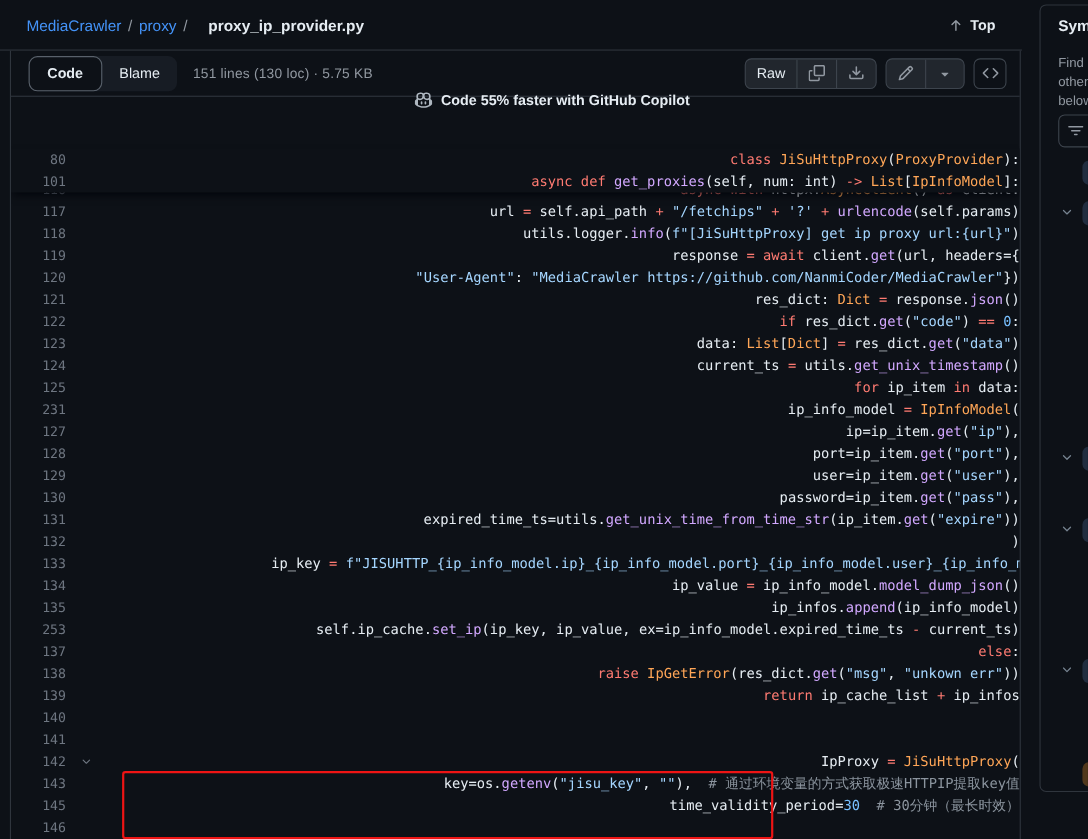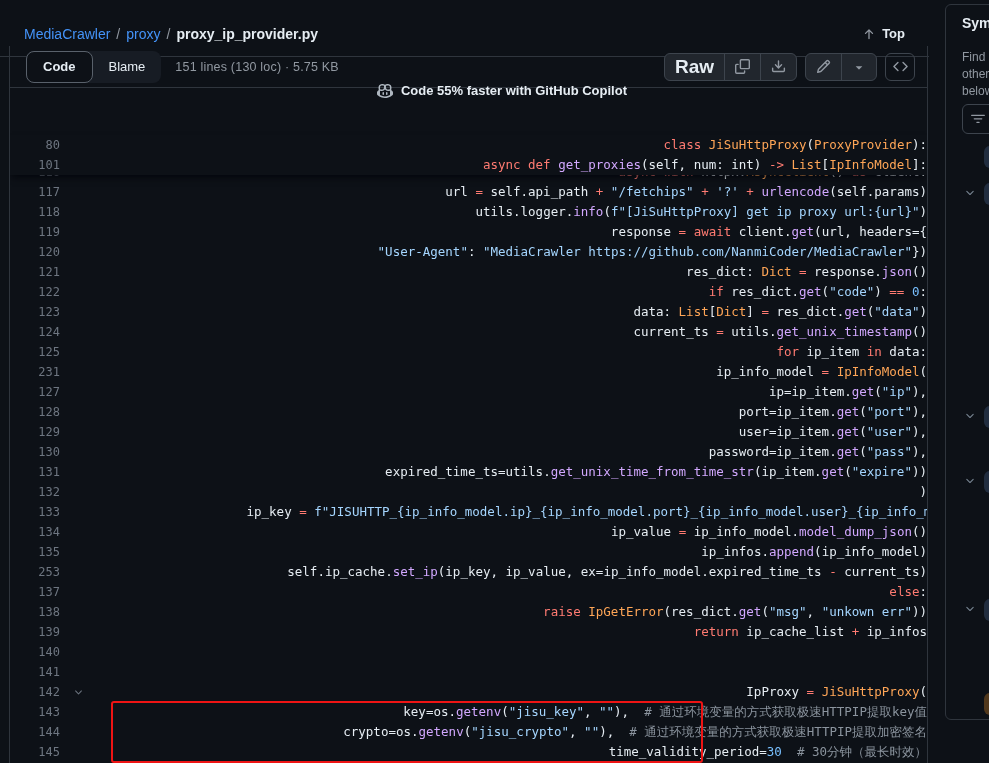--- a/index.html
+++ b/index.html
@@ -7,28 +7,28 @@
   body {
     background:#0d1117;
     font-family:"Liberation Sans", sans-serif;
     color:#e6edf3;
     position:relative;
   }
   svg { display:block; }
 
   
   .crumb-bar{
-    position:absolute; left:0; top:11px; width:929px; height:46px;
+    position:absolute; left:0; top:0; width:929px; height:46px;
     border-bottom:1px solid #2f353d;
     display:flex; align-items:center; padding:0 16px 0 24px;
   }
   .crumb{ font-size:14px; display:flex; align-items:center; gap:6px; }
   .crumb a{ color:#4493f8; text-decoration:none; cursor:pointer; }
   .crumb .sep{ color:#9198a1; }
-  .crumb .file{ color:#e6edf3; font-weight:700; }
+  .crumb .file{ color:#e6edf3; font-weight:700;margin-left:13px; }
   .top-btn{
     margin-left:auto; display:flex; align-items:center; gap:6px;
     background:none; border:none; cursor:pointer; color:#e6edf3;
     font-size:13px; font-weight:600; padding:4px 8px; border-radius:6px;
     font-family:inherit;
     text-align:right;
   }
   .top-btn svg{ fill:#9198a1; }
 
   
@@ -58,21 +58,21 @@
   }
   .copilot svg{ fill:#aeb7c0; }
   .tb-right{ margin-left:auto; display:flex; align-items:center; gap:8px; }
   .btn-group{
     display:flex; align-items:stretch; height:28px;
     border:1px solid #3d444d; border-radius:6px; background:#21262d; overflow:hidden;
   }
   .btn-group > *{ 
     display:flex; align-items:center; justify-content:center;
     background:none; border:none; cursor:pointer; color:#e6edf3; padding:0 10px;
-    font-family:inherit; font-size:19px; font-weight:700;
+    font-family:inherit; font-size:13px; font-weight:400;
   }
   .btn-group > * + *{ border-left:1px solid #3d444d; }
   .btn-group svg{ fill:#9198a1; }
   .icon-btn{
     width:30px; height:28px; display:flex; align-items:center; justify-content:center;
     border:1px solid #3d444d; border-radius:6px; background:none; cursor:pointer;
   }
   .icon-btn svg{ fill:#9198a1; }
 
   
@@ -214,21 +214,20 @@
         <div class="row"><span class="ln">253</span><span class="fold"></span><code class="src"><span class="tk-w">                    self.ip_cache.</span><span class="tk-f">set_ip</span><span class="tk-w">(ip_key, ip_value, ex=ip_info_model.expired_time_ts </span><span class="tk-k">-</span><span class="tk-w"> current_ts)</span></code></div>
         <div class="row"><span class="ln">137</span><span class="fold"></span><code class="src"><span class="tk-w">            </span><span class="tk-k">else</span><span class="tk-w">:</span></code></div>
         <div class="row"><span class="ln">138</span><span class="fold"></span><code class="src"><span class="tk-w">                </span><span class="tk-k">raise</span><span class="tk-w"> </span><span class="tk-c">IpGetError</span><span class="tk-w">(res_dict.</span><span class="tk-f">get</span><span class="tk-w">(</span><span class="tk-s">"msg"</span><span class="tk-w">, </span><span class="tk-s">"unkown err"</span><span class="tk-w">))</span></code></div>
         <div class="row"><span class="ln">139</span><span class="fold"></span><code class="src"><span class="tk-w">        </span><span class="tk-k">return</span><span class="tk-w"> ip_cache_list </span><span class="tk-k">+</span><span class="tk-w"> ip_infos</span></code></div>
         <div class="row"><span class="ln">140</span><span class="fold"></span><code class="src"></code></div>
         <div class="row"><span class="ln">141</span><span class="fold"></span><code class="src"></code></div>
         <div class="row"><span class="ln">142</span><span class="fold"><svg width="11" height="11" viewBox="0 0 16 16">
               <path d="M12.78 5.22a.749.749 0 0 1 0 1.06l-4.25 4.25a.749.749 0 0 1-1.06 0L3.22 6.28a.749.749 0 1 1 1.06-1.06L8 8.939l3.72-3.719a.749.749 0 0 1 1.06 0Z"></path>
             </svg></span><code class="src"><span class="tk-w">IpProxy </span><span class="tk-k">=</span><span class="tk-w"> </span><span class="tk-c">JiSuHttpProxy</span><span class="tk-w">(</span></code></div>
         <div class="row"><span class="ln">143</span><span class="fold"></span><code class="src"><span class="tk-w">    key=os.</span><span class="tk-f">getenv</span><span class="tk-w">(</span><span class="tk-s">"jisu_key"</span><span class="tk-w">, </span><span class="tk-s">""</span><span class="tk-w">),  </span><span class="tk-m"># 通过环境变量的方式获取极速HTTPIP提取key值</span></code></div>
-        <div class="row"><span class="ln">144</span><span class="fold"></span><code class="src"><span class="tk-w">    crypto=os.</span><span class="tk-f">getenv</span><span class="tk-w">(</span><span class="tk-s">"jisu_crypto"</span><span class="tk-w">, </span><span class="tk-s">""</span><span class="tk-w">),  </span><span class="tk-m"># 通过环境变量的方式获取极速HTTPIP提取加密签名</span></code></div>
         <div class="row"><span class="ln">145</span><span class="fold"></span><code class="src"><span class="tk-w">    time_validity_period=</span><span class="tk-n">30</span><span class="tk-w">  </span><span class="tk-m"># 30分钟（最长时效）</span></code></div>
         <div class="row"><span class="ln">146</span><span class="fold"></span><code class="src"></code></div>
       </div>
     <div class="sticky-lines" id="sticky-lines">
         <div class="row"><span class="ln">80</span><span class="fold"></span><code class="src"><span class="tk-k">class </span><span class="tk-c">JiSuHttpProxy</span><span class="tk-w">(</span><span class="tk-c">ProxyProvider</span><span class="tk-w">):</span></code></div>
         <div class="row"><span class="ln">101</span><span class="fold"></span><code class="src"><span class="tk-w">    </span><span class="tk-k">async</span><span class="tk-w"> </span><span class="tk-k">def</span><span class="tk-w"> </span><span class="tk-f">get_proxies</span><span class="tk-w">(self, num: int) </span><span class="tk-k">-&gt;</span><span class="tk-w"> </span><span class="tk-c">List</span><span class="tk-w">[</span><span class="tk-c">IpInfoModel</span><span class="tk-w">]:</span></code></div>
       </div>
     <div class="annotation-box" id="annotation-box" style="border-color: rgb(238, 20, 20);"></div>
   </div>
 </div>

